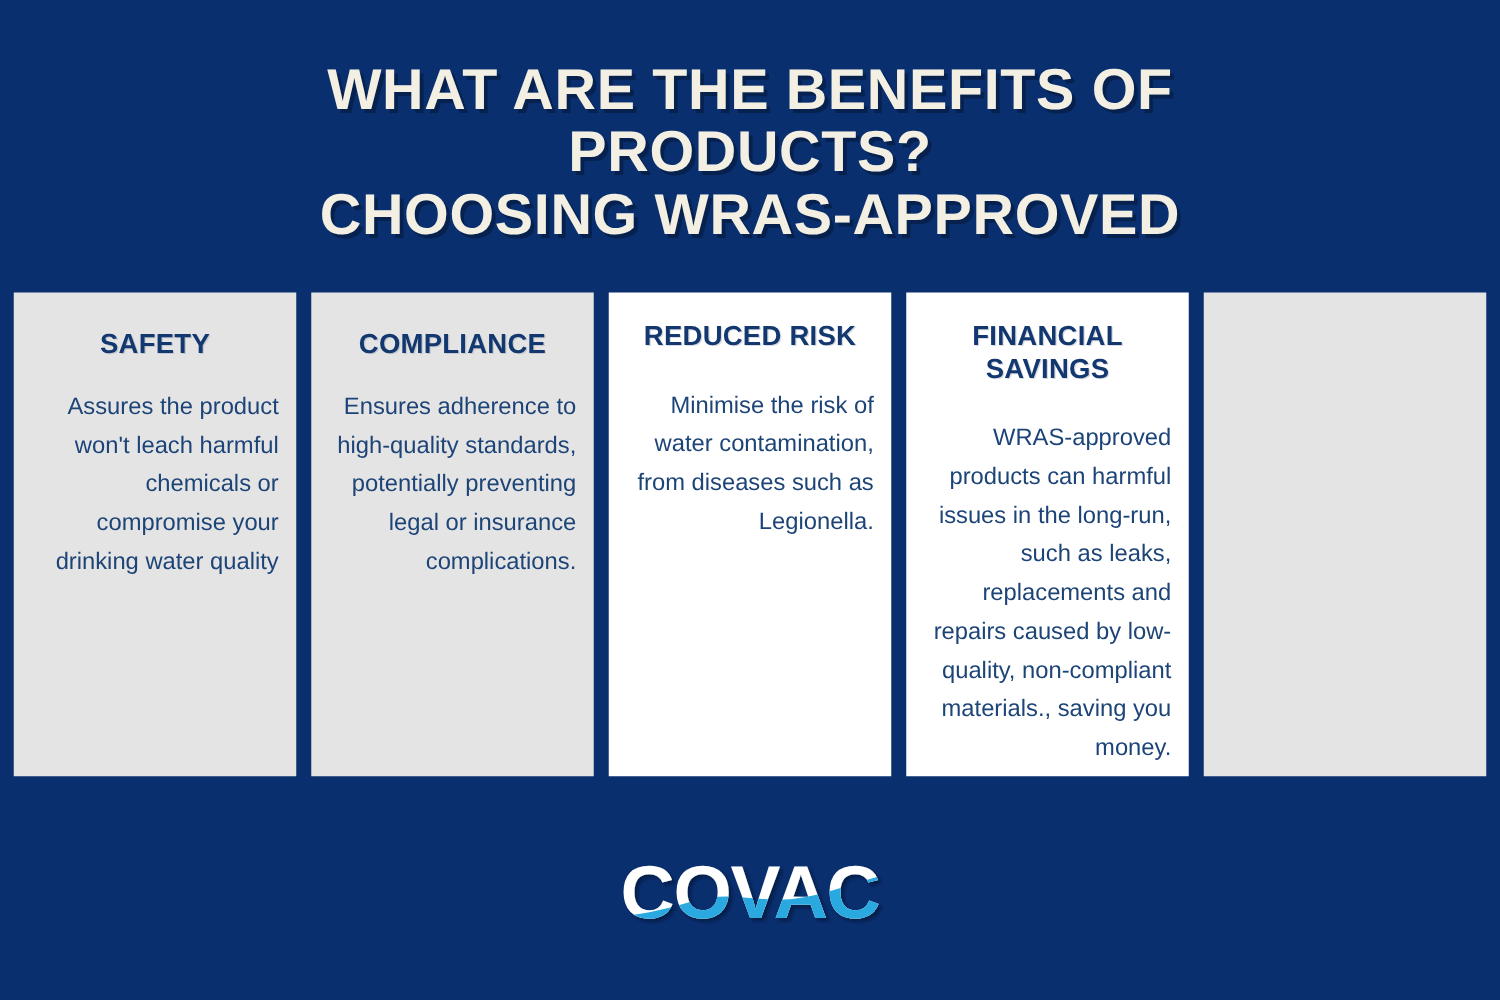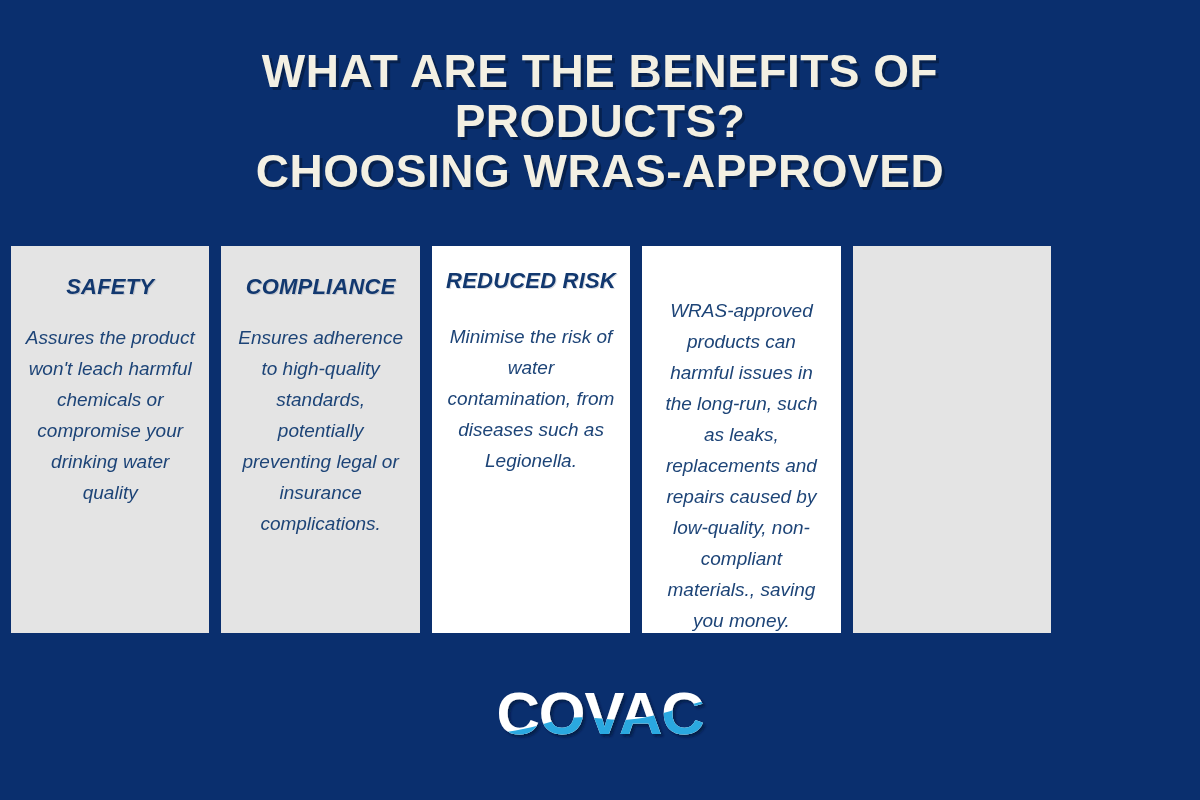--- a/index.html
+++ b/index.html
@@ -31,27 +31,26 @@
     line-height: 50px;
     letter-spacing: 0.5px;
     color: #f3f0e3;
     text-shadow: 3px 3px 0 rgba(4, 22, 52, 0.55);
     white-space: nowrap;
   }
 
   
   .cards {
     position: absolute;
-    top: 246px;
+    top: 234px;
     left: 11px;
-    width: 1040px;
+    width: 1178px;
     height: 387px;
     display: flex;
     gap: 12px;
-    font-style: italic;
   }
   .card {
     flex: 1 1 0;
     height: 387px;
     box-sizing: border-box;
     padding: 22px 12px 10px 12px;
     display: flex;
     flex-direction: column;
     align-items: center;
     overflow: hidden;
@@ -69,21 +68,21 @@
     margin: 0;
     letter-spacing: 0.2px;
     text-shadow: 1px 1px 0 rgba(140, 150, 165, 0.35);
   }
   .card-body {
     font-family: "Liberation Sans", sans-serif;
     font-weight: normal;
     font-size: 19px;
     line-height: 31px;
     color: #1d4477;
-    text-align: center;
+    text-align: right;
     margin: 0;
     padding: 0 2px;
   }
   
   .card.h-one .card-heading { margin-top: 6px; }
   .card.h-one .card-body    { margin-top: 22px; }
   .card.h-two .card-body    { margin-top: 27px; }
 
   
   .logo {
@@ -118,20 +117,21 @@
     <div class="card-heading">COMPLIANCE</div>
     <div class="card-body">Ensures adherence to high-quality standards, potentially preventing legal or insurance complications.</div>
   </div>
 
   <div class="card white h-two">
     <div class="card-heading">REDUCED RISK</div>
     <div class="card-body">Minimise the risk of water contamination, from diseases such as Legionella.</div>
   </div>
 
   <div class="card white h-two">
+    <div class="card-heading">FINANCIAL SAVINGS</div>
     <div class="card-body">WRAS-approved products can harmful issues in the long-run, such as leaks, replacements and repairs caused by low-quality, non-compliant materials., saving you money.</div>
   </div>
 
   <div class="card gray h-two">
   </div>
 
 </div>
 
 <div class="logo">
   <svg width="260" height="74" viewBox="0 0 260 74">

